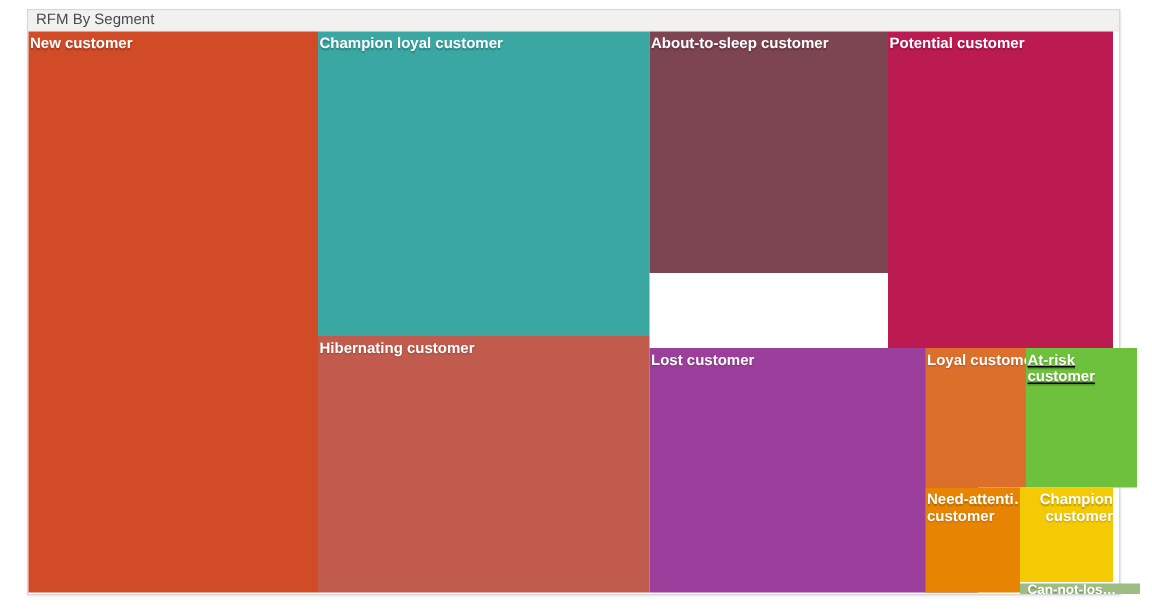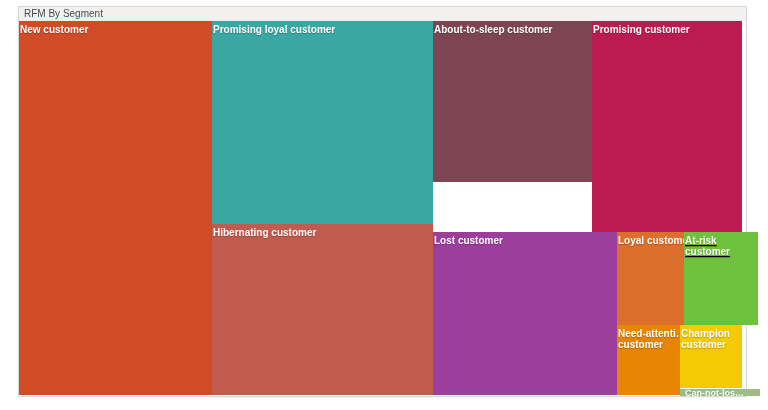--- a/index.html
+++ b/index.html
@@ -52,33 +52,33 @@
     <span class="visual-title">RFM By Segment</span>
   </div>
 
   <div class="treemap">
 
     <div class="tile t-new" style="background-color: rgb(209, 75, 39);">
       <div class="tile-label">New customer</div>
     </div>
 
     <div class="tile t-potential" style="background-color: rgb(58, 167, 163);">
-      <div class="tile-label">Promising loyal customer</div>
+      <div class="tile-label">Champion loyal customer</div>
     </div>
 
     <div class="tile t-hibernating" style="background-color: rgb(192, 91, 77);">
       <div class="tile-label">Hibernating customer</div>
     </div>
 
     <div class="tile t-about" style="background-color: rgb(125, 69, 82);">
       <div class="tile-label">About-to-sleep customer</div>
     </div>
 
     <div class="tile t-promising" style="background-color: rgb(188, 27, 82);">
-      <div class="tile-label">Promising customer</div>
+      <div class="tile-label">Potential customer</div>
     </div>
 
     <div class="tile t-lost" style="background-color: rgb(156, 63, 156);">
       <div class="tile-label">Lost customer</div>
     </div>
 
     <div class="tile t-loyal" style="background-color: rgb(220, 111, 43);">
       <div class="tile-label">Loyal customer</div>
     </div>
 
@@ -89,21 +89,21 @@
       </div>
     </div>
 
     <div class="tile t-need" style="background-color: rgb(231, 133, 2);">
       <div class="tile-label">
         <span class="line">Need-attenti…</span>
         <span class="line">customer</span>
       </div>
     </div>
 
-    <div class="tile t-champion" style="background-color: rgb(244, 202, 4);">
+    <div class="tile t-champion" style="background-color: rgb(244, 202, 4); text-align: right;">
       <div class="tile-label">
         <span class="line">Champion</span>
         <span class="line">customer</span>
       </div>
     </div>
 
     <div class="tile t-cannot" style="background-color: rgb(158, 189, 133);">
       <div class="tile-label tiny">Can-not-los…</div>
     </div>
 

